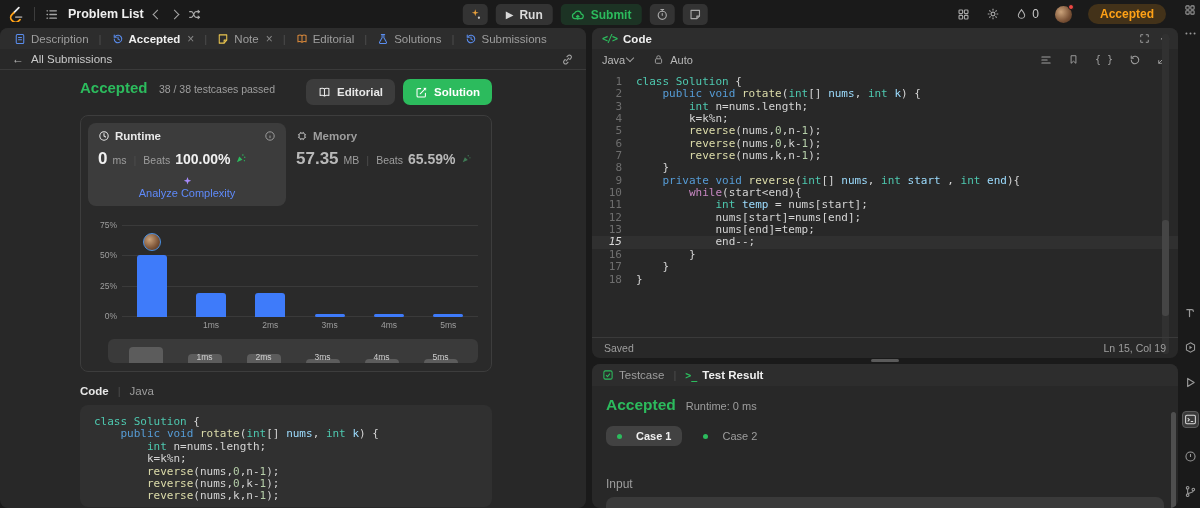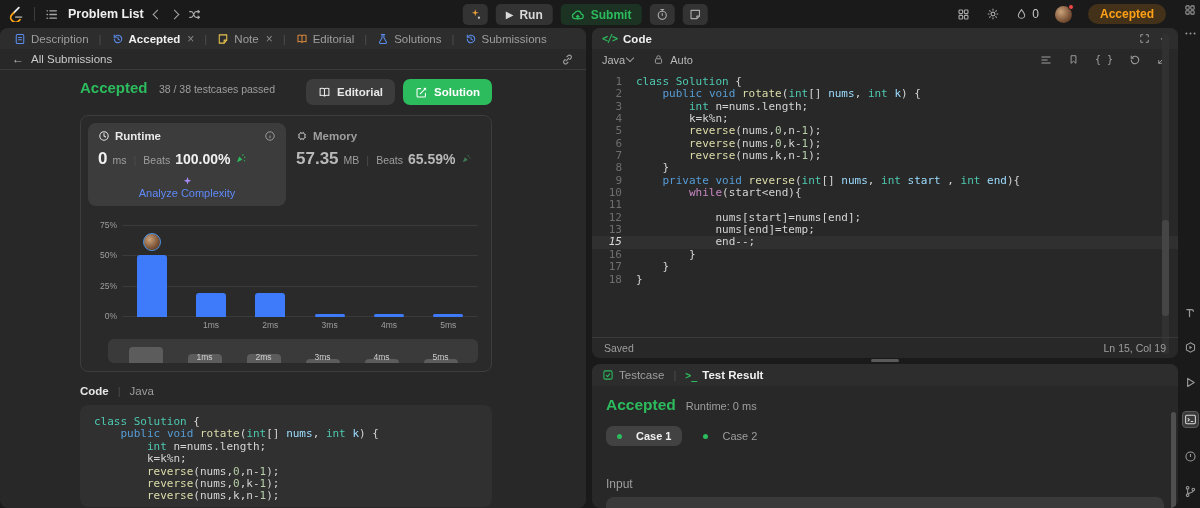--- a/index.html
+++ b/index.html
@@ -649,20 +649,21 @@
         <div class="ed-line">
           <span class="gutter">9</span>
           <span class="ed-code"><span class="tk-p">    </span><span class="tk-k">private</span><span class="tk-p"> </span><span class="tk-k">void</span><span class="tk-p"> </span><span class="tk-f">reverse</span><span class="tk-p">(</span><span class="tk-t">int</span><span class="tk-p">[] </span><span class="tk-v">nums</span><span class="tk-p">, </span><span class="tk-t">int</span><span class="tk-p"> </span><span class="tk-v">start</span><span class="tk-p"> , </span><span class="tk-t">int</span><span class="tk-p"> </span><span class="tk-v">end</span><span class="tk-p">){</span></span>
         </div>
         <div class="ed-line">
           <span class="gutter">10</span>
           <span class="ed-code"><span class="tk-p">        </span><span class="tk-c">while</span><span class="tk-p">(start&lt;end){</span></span>
         </div>
         <div class="ed-line">
           <span class="gutter">11</span>
+          <span class="ed-code"><span class="tk-p">            </span><span class="tk-t">int</span><span class="tk-p"> </span><span class="tk-v">temp</span><span class="tk-p"> = nums[start];</span></span>
         </div>
         <div class="ed-line">
           <span class="gutter">12</span>
           <span class="ed-code"><span class="tk-p">            nums[start]=nums[end];</span></span>
         </div>
         <div class="ed-line">
           <span class="gutter">13</span>
           <span class="ed-code"><span class="tk-p">            nums[end]=temp;</span></span>
         </div>
         <div class="ed-line current">

